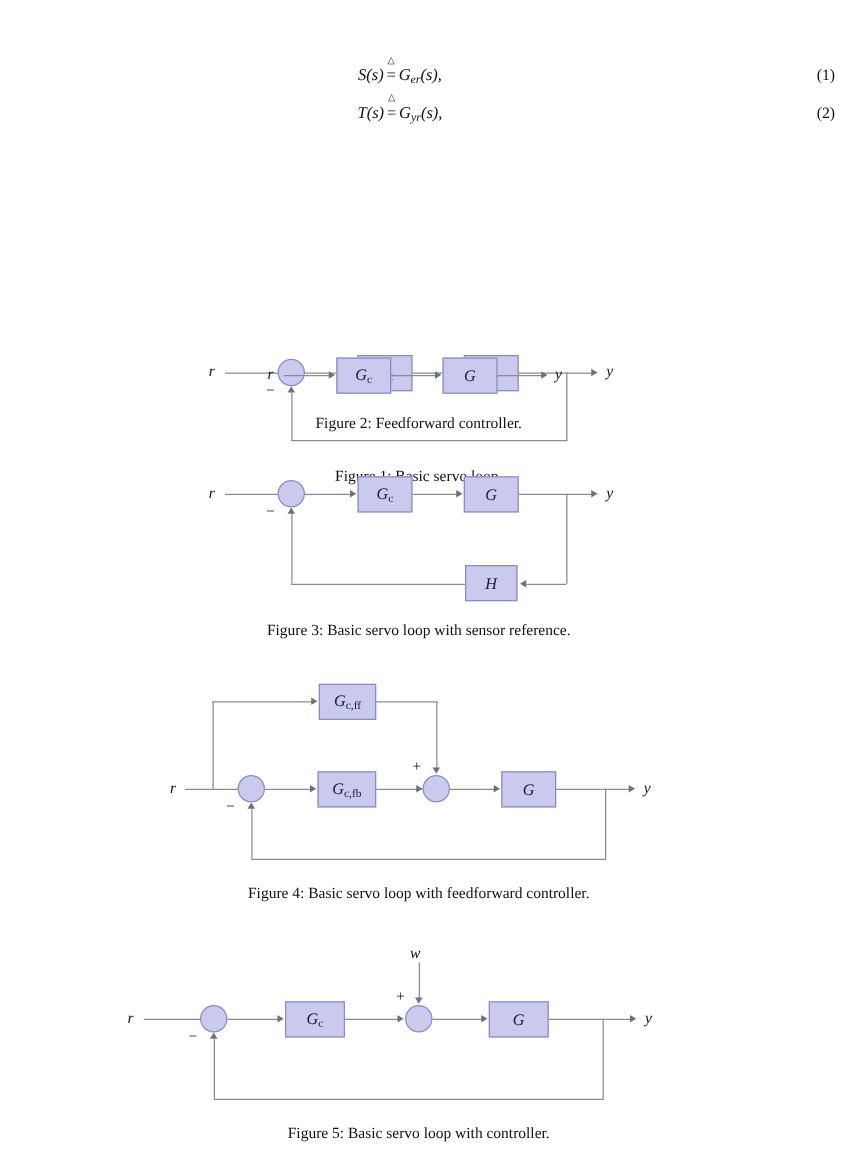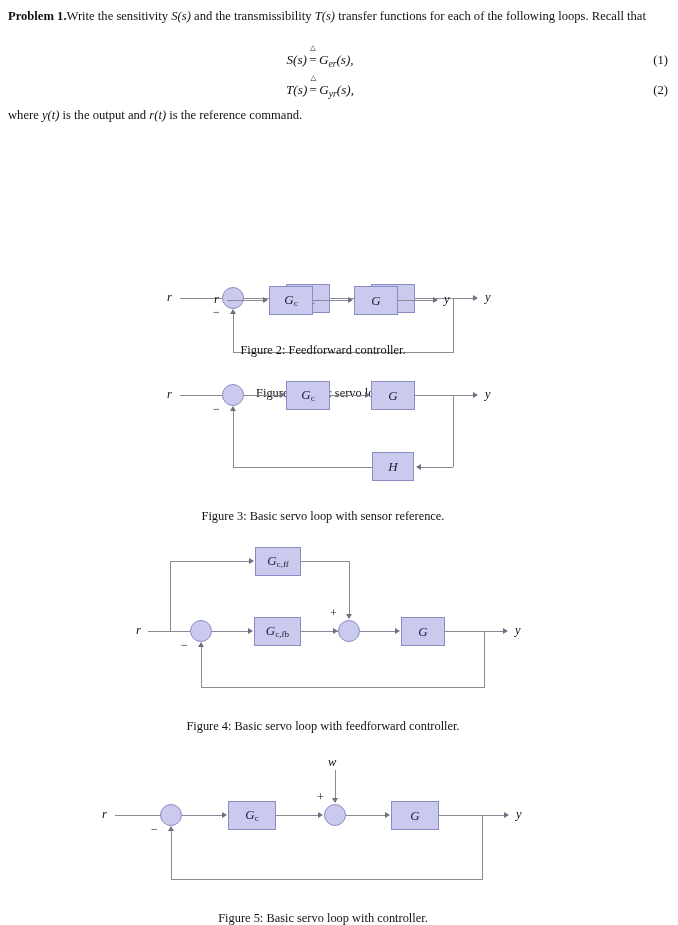--- a/index.html
+++ b/index.html
@@ -90,26 +90,25 @@
     position: absolute;
     left: 0;
     width: 678px;
   }
   .figure-canvas {
     position: relative;
     width: 678px;
   }
   .caption {
     position: absolute;
-    left: 0;
+    left: 12px;
     width: 646px;
     text-align: center;
     font-size: 12.4px;
     white-space: nowrap;
-    margin-top: 12px;
   }
 
   
   .blk {
     position: absolute;
     background: #c9caee;
     border: 1.1px solid #8b8bc6;
     box-sizing: border-box;
     display: flex;
     align-items: center;
@@ -174,41 +173,35 @@
     font-size: 0.70em;
     vertical-align: -0.26em;
     font-style: normal;
   }
 </style>
 </head>
 <body>
 
 <div class="page">
 
-  <div class="prose" id="intro-paragraph">
-    <span class="bold">Problem 1.</span><span>Write the sensitivity </span><i>S(s)</i><span> and the transmissibility </span><i>T(s)</i><span> transfer functions for each of the following loops. Recall that</span>
-  </div>
 
   <div class="equation-block" id="equation-1">
     <div class="eq-body">
       <span>S(s)</span><span class="triangle-eq"><span class="tri">△</span><span>=</span></span><span>G</span><span class="sub">er</span><span>(s),</span>
     </div>
     <div class="eq-number">(1)</div>
   </div>
 
   <div class="equation-block" id="equation-2">
     <div class="eq-body">
       <span>T(s)</span><span class="triangle-eq"><span class="tri">△</span><span>=</span></span><span>G</span><span class="sub">yr</span><span>(s),</span>
     </div>
     <div class="eq-number">(2)</div>
   </div>
 
-  <div class="prose" id="closing-paragraph">
-    <span>where </span><i>y(t)</i><span> is the output and </span><i>r(t)</i><span> is the reference command.</span>
-  </div>
 
   <div class="figure" id="figure-1" style="top:138px;height:115px;">
     <div class="figure-canvas" style="height:90px;">
 
       <div class="sig" style="left:167px;top:152px;">r</div>
       <div class="hline" style="left:180px;top:160px;width:45px;"></div>
       <div class="arrow-r" style="left:223px;top:156.8px;"></div>
 
       <div class="sum" style="left:222px;top:149px;width:22px;height:22px;"></div>
       <div class="sign" style="left:213px;top:168px;">−</div>

